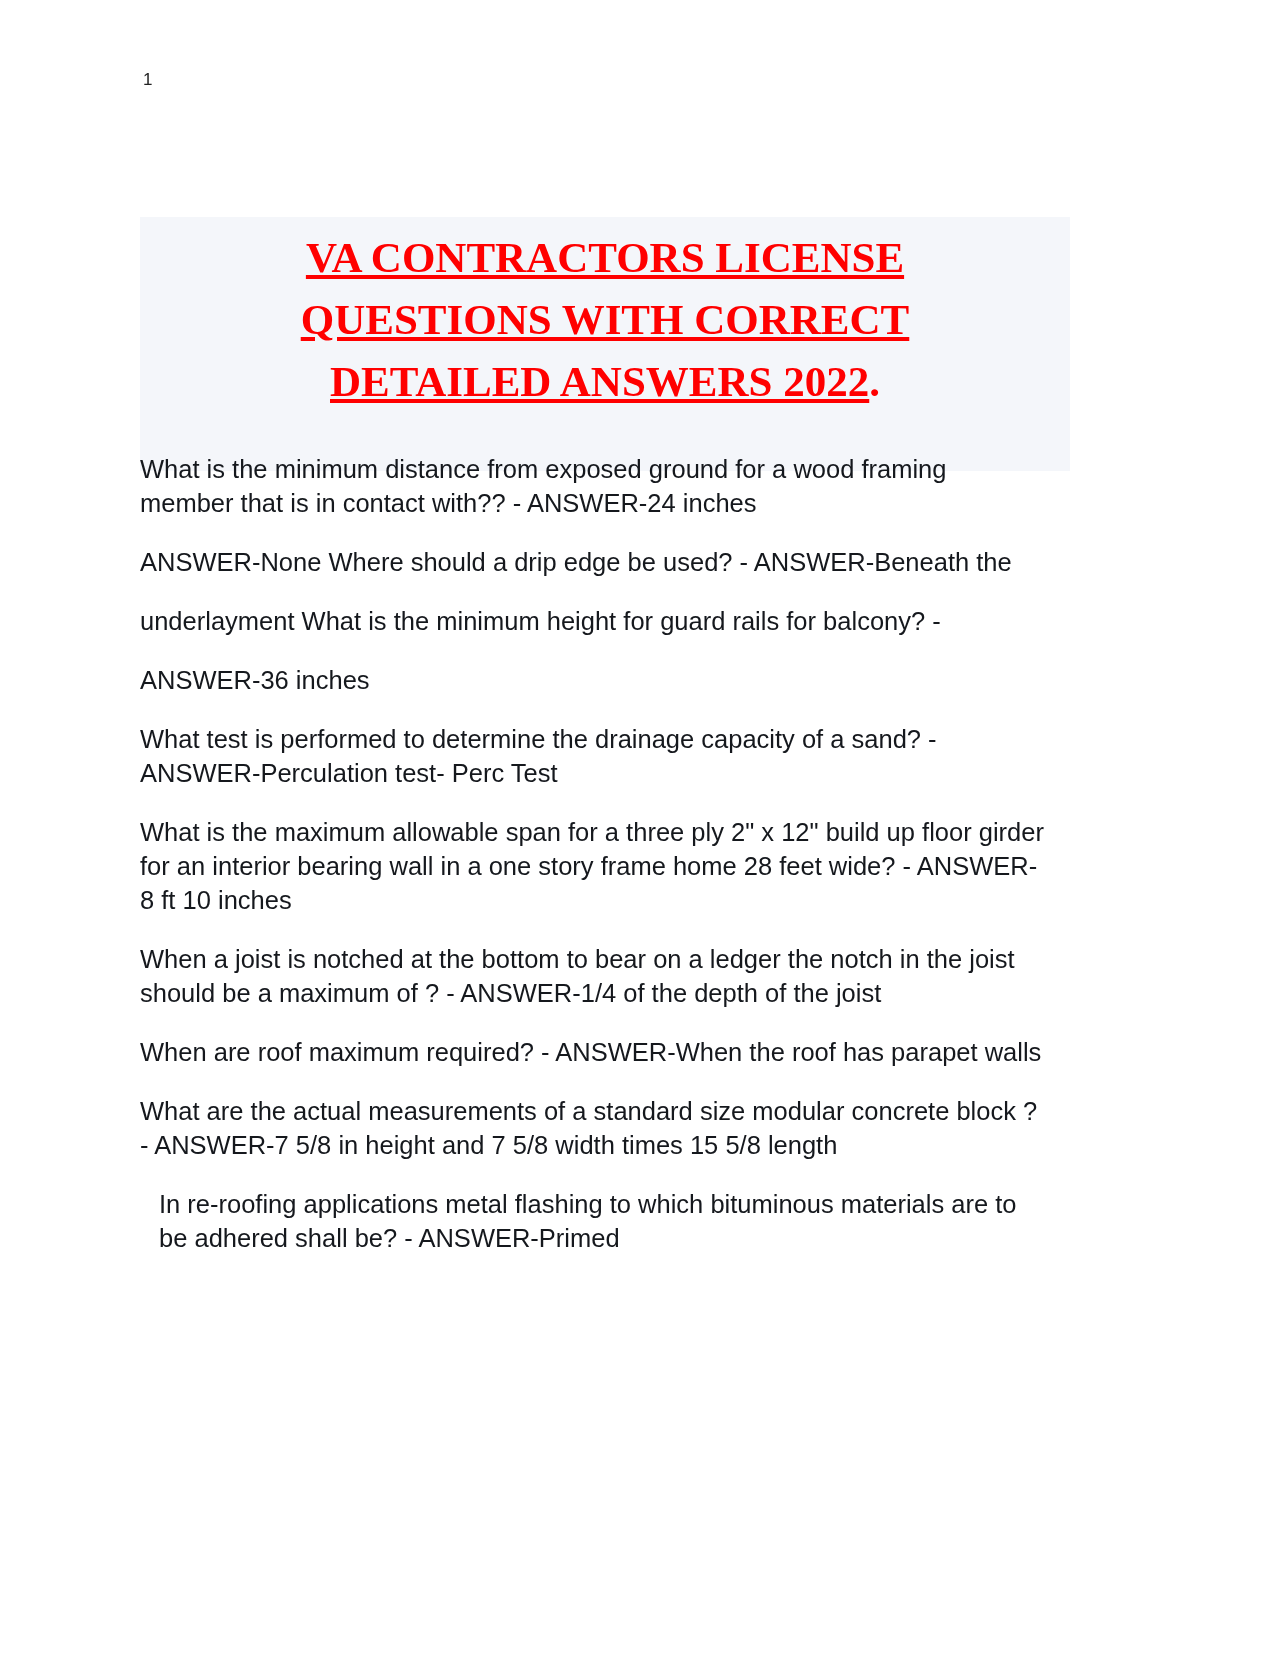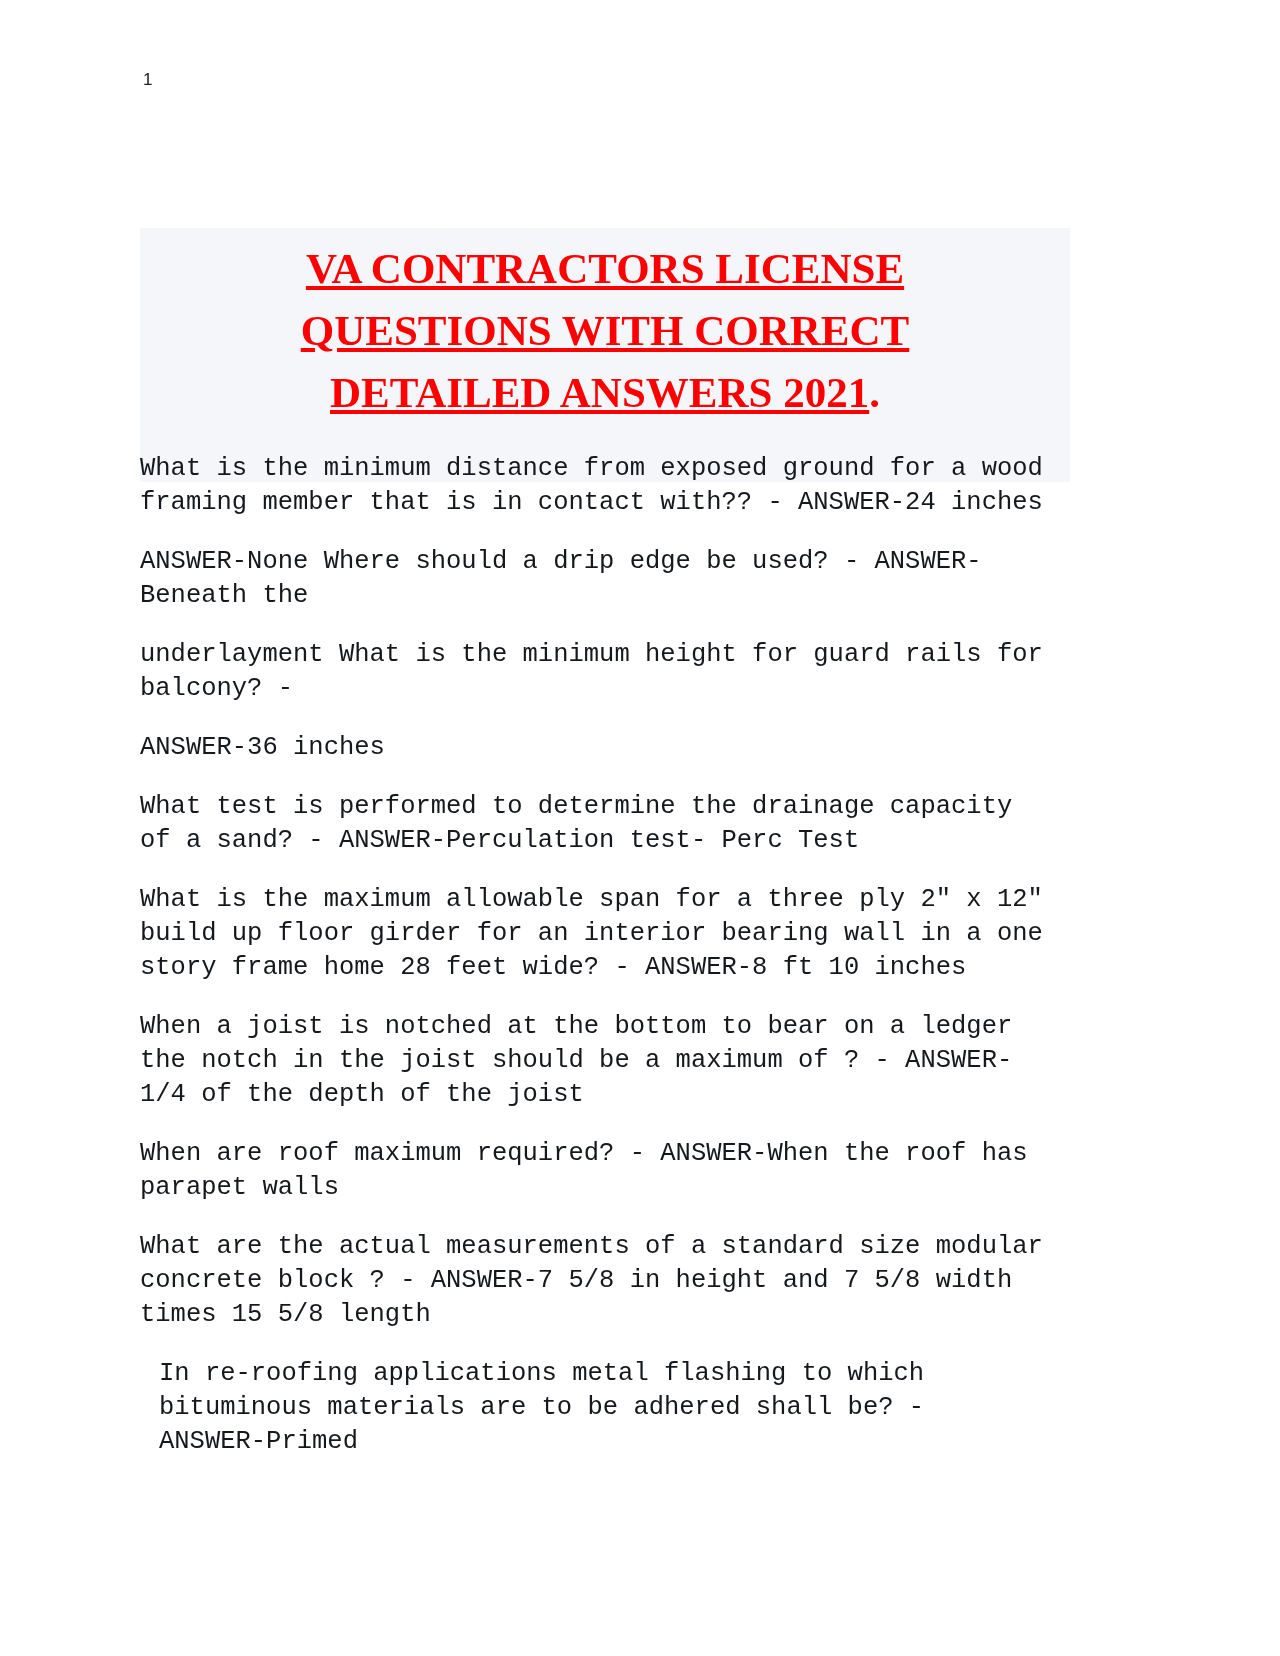--- a/index.html
+++ b/index.html
@@ -26,21 +26,21 @@
     left: 143px;
     top: 70px;
     font-family: "Liberation Sans", sans-serif;
     font-size: 17px;
     color: #222;
     letter-spacing: 0;
   }
   .title-block {
     position: absolute;
     left: 140px;
-    top: 228px;
+    top: 217px;
     width: 930px;
     background: #f4f6fa;
     padding: 10px 0 58px 0;
     box-sizing: border-box;
   }
   .doc-title {
     font-family: "Liberation Serif", serif;
     font-size: 43px;
     line-height: 62px;
     font-weight: bold;
@@ -56,41 +56,41 @@
     text-decoration: none;
     color: #ff0000;
   }
   .body-text {
     position: absolute;
     left: 140px;
     top: 452px;
     width: 905px;
   }
   .para {
-    font-family: Liberation Mono, monospace;
+    font-family: Liberation Sans, sans-serif;
     font-size: 25.5px;
     line-height: 34px;
     color: #15181d;
     margin: 0 0 25px 0;
     text-align: left;
   }
   .para:last-child { margin-bottom: 0; margin-left: 19px; }
 </style>
 </head>
 <body>
 
 <div class="page">
 
   <div class="page-number">1</div>
 
   <div class="title-block">
     <div class="doc-title">
       <span class="u">VA CONTRACTORS LICENSE</span><br>
       <span class="u">QUESTIONS WITH CORRECT</span><br>
-      <span class="u">DETAILED ANSWERS 2021</span><span class="dot">.</span>
+      <span class="u">DETAILED ANSWERS 2022</span><span class="dot">.</span>
     </div>
   </div>
 
   <div class="body-text">
     <p class="para">What is the minimum distance from exposed ground for a wood framing member that is in contact with?? - ANSWER-24 inches</p>
     <p class="para">ANSWER-None Where should a drip edge be used? - ANSWER-Beneath the</p>
     <p class="para">underlayment What is the minimum height for guard rails for balcony? -</p>
     <p class="para">ANSWER-36 inches</p>
     <p class="para">What test is performed to determine the drainage capacity of a sand? - ANSWER-Perculation test- Perc Test</p>
     <p class="para">What is the maximum allowable span for a three ply 2" x 12" build up floor girder for an interior bearing wall in a one story frame home 28 feet wide? - ANSWER-8 ft 10 inches</p>

